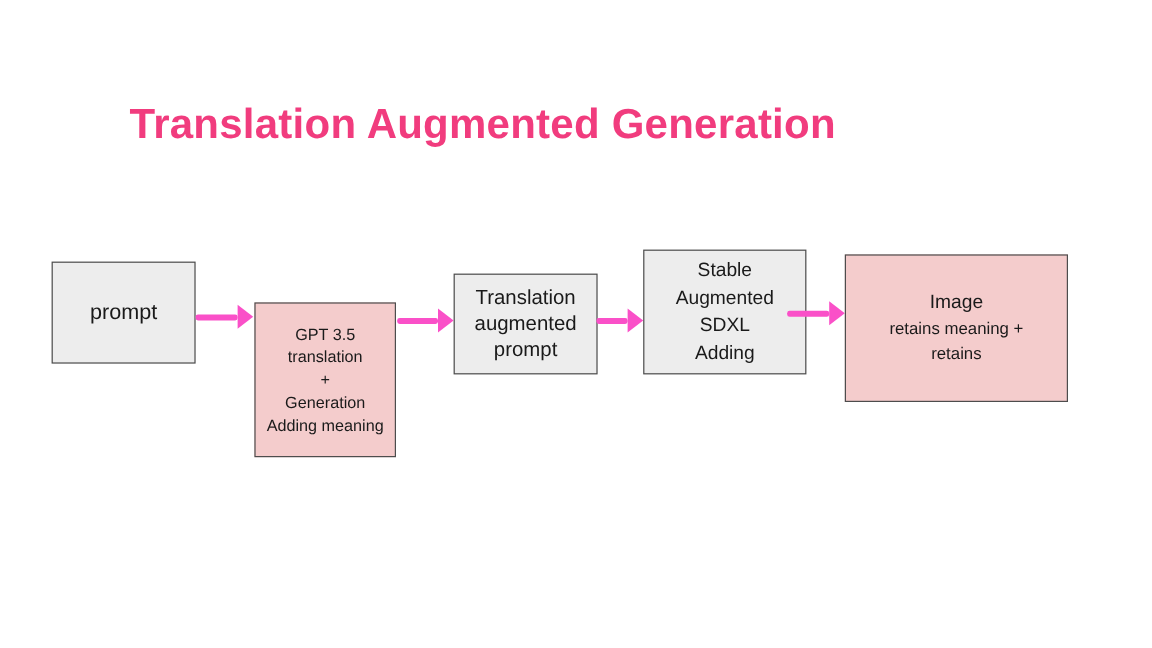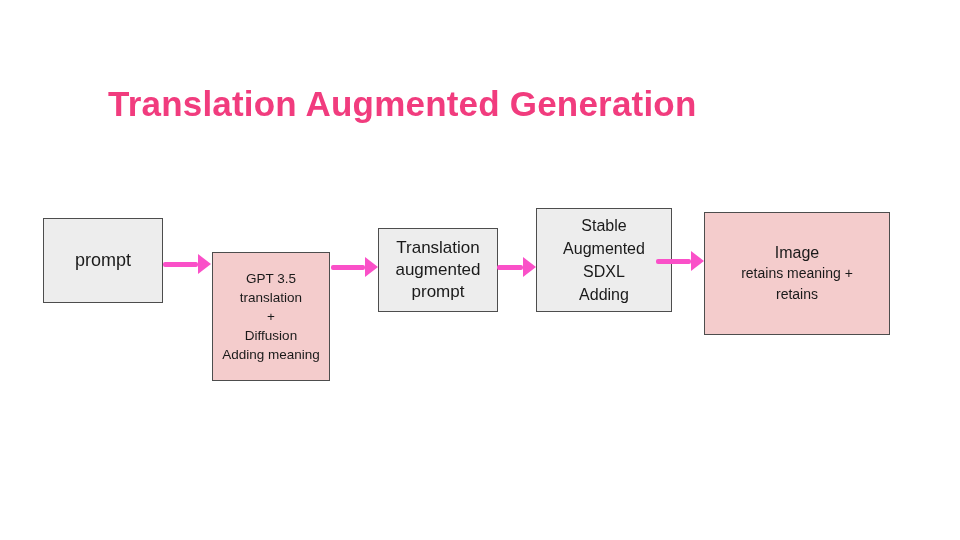--- a/index.html
+++ b/index.html
@@ -82,21 +82,21 @@
 
     <div id="arrow-0" class="arrow">
       <div class="arrow-body"></div>
       <div class="arrow-head"></div>
     </div>
 
     <div id="box-1" class="box box-pink">
       <div class="line">GPT 3.5</div>
       <div class="line">translation</div>
       <div class="line">+</div>
-      <div class="line">Diffusion</div>
+      <div class="line">Generation</div>
       <div class="line">Adding meaning</div>
     </div>
 
     <div id="arrow-1" class="arrow">
       <div class="arrow-body"></div>
       <div class="arrow-head"></div>
     </div>
 
     <div id="box-2" class="box box-gray">
       <div class="line">Translation</div>

